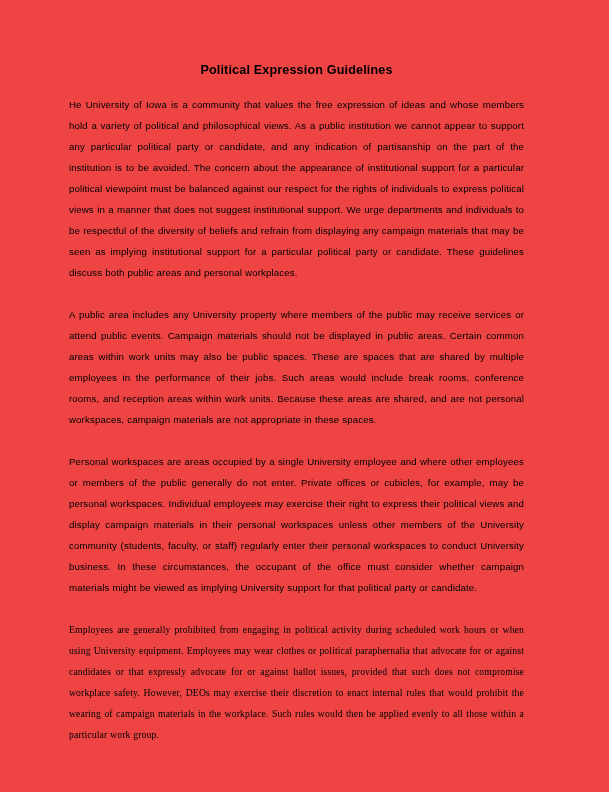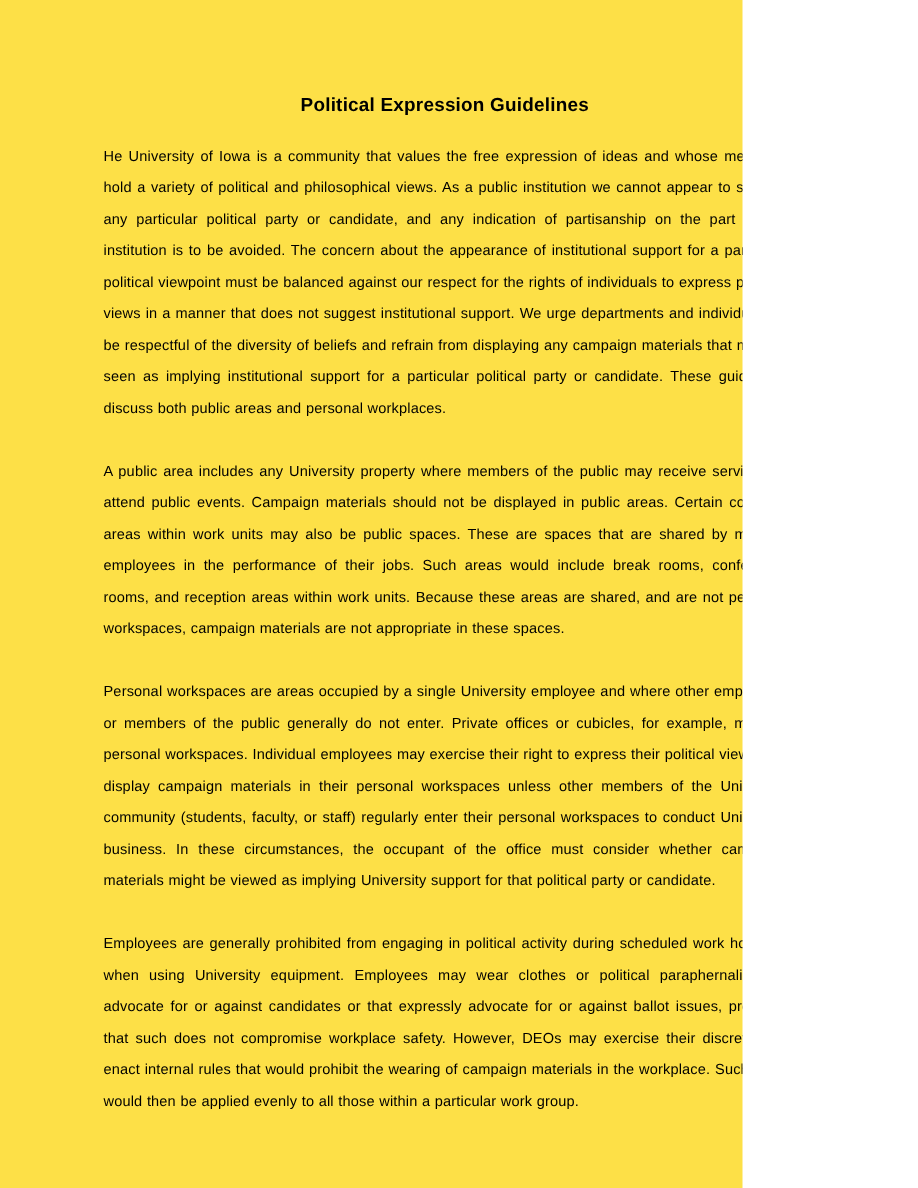--- a/index.html
+++ b/index.html
@@ -7,23 +7,23 @@
     margin: 0;
     padding: 0;
     background: #ffffff;
   }
   body {
     font-family: "Liberation Sans", sans-serif;
     color: #000000;
   }
   .page {
     position: relative;
-    width: 495px;
+    width: 609px;
     height: 792px;
-    background: #fde047;
+    background: #ef4444;
     overflow: hidden;
     box-sizing: border-box;
   }
   .doc-body {
     position: absolute;
     left: 69px;
     top: 62px;
     width: 455px;
   }
   .doc-title {
@@ -41,20 +41,21 @@
     text-align: justify;
     text-justify: inter-word;
     margin: 0 0 21px 0;
     color: #000000;
     letter-spacing: 0.12px;
     word-spacing: 0.2px;
     -webkit-font-smoothing: none;
   }
   .doc-para:last-child {
     margin-bottom: 0;
+    font-family: Liberation Serif, serif;
   }
 </style>
 </head>
 <body>
 
 <div class="page">
   <div class="doc-body">
 
     <h1 class="doc-title">Political Expression Guidelines</h1>
 

